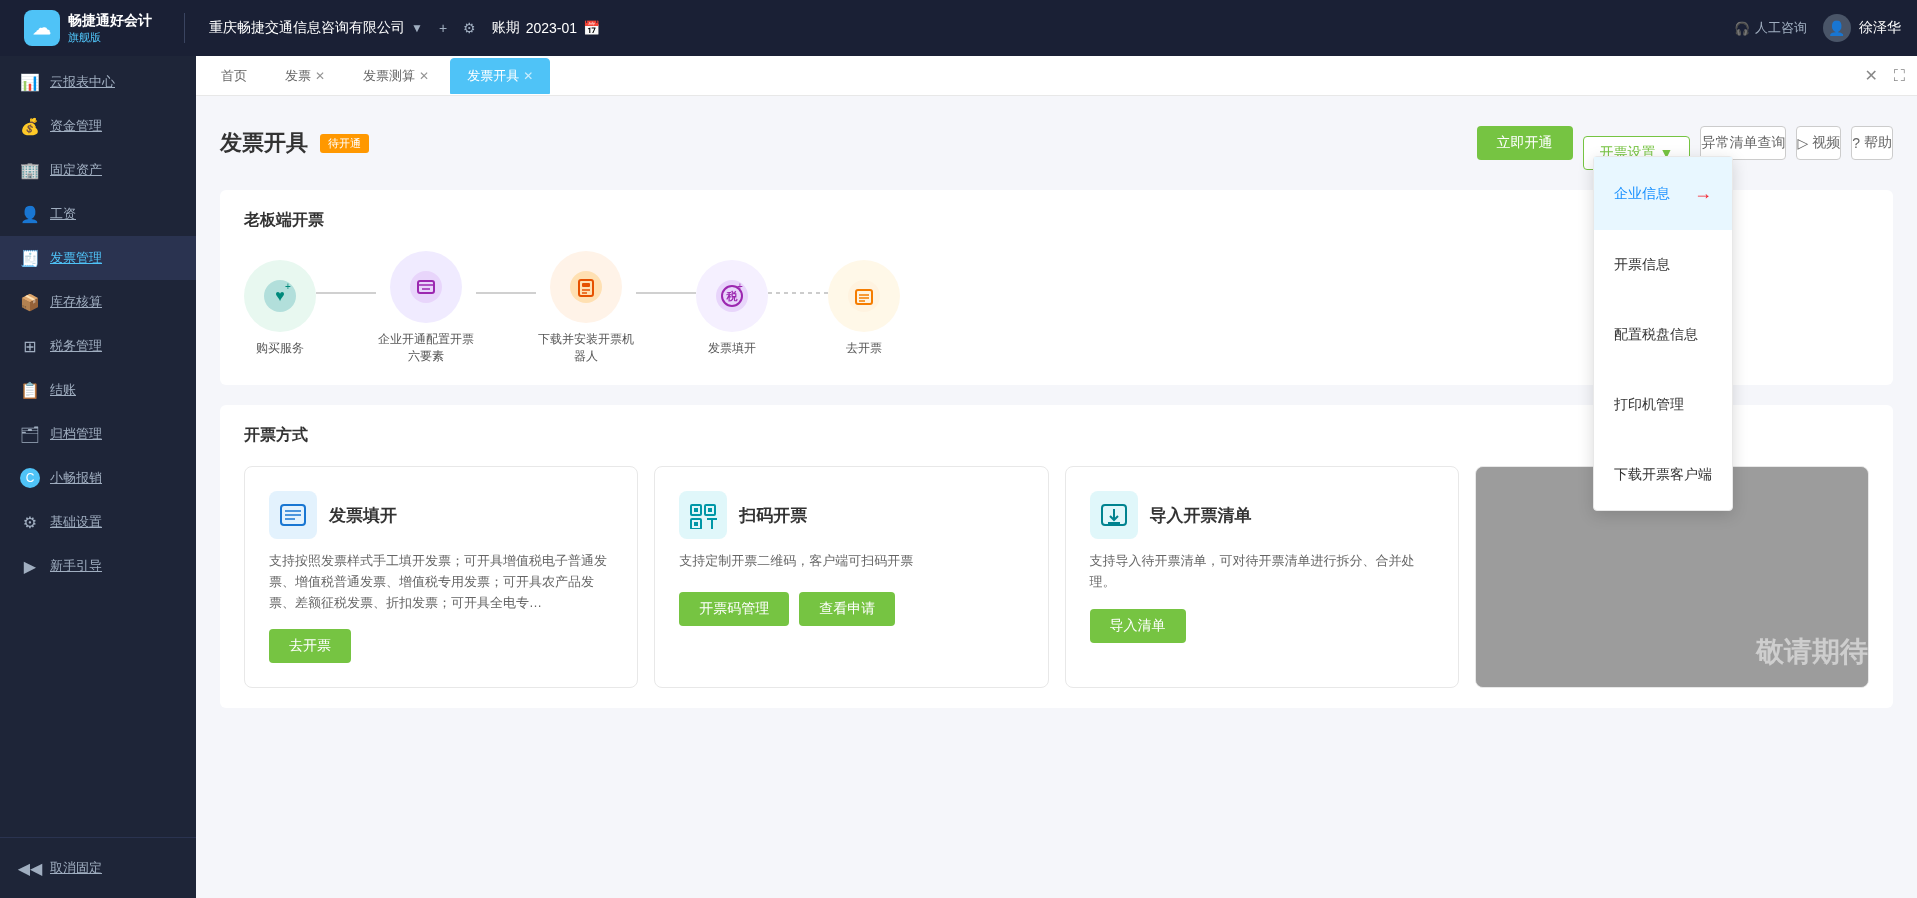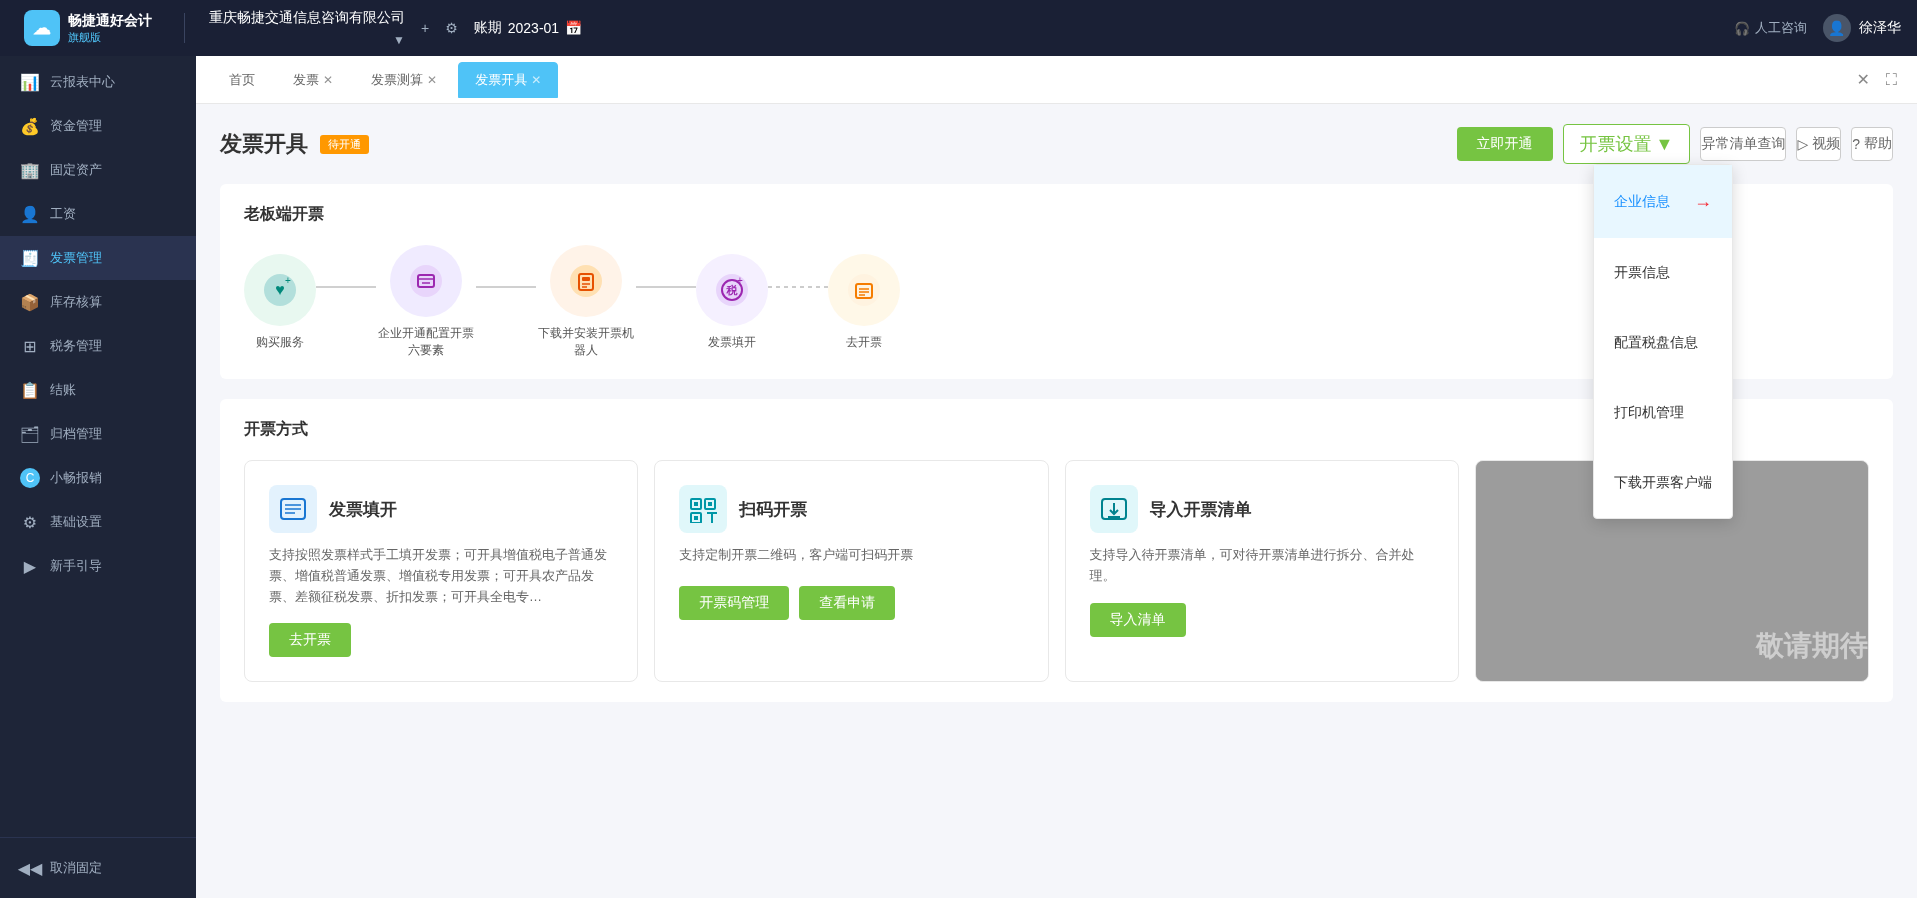--- a/index.html
+++ b/index.html
@@ -4,39 +4,39 @@
   <style>
     * { box-sizing: border-box; margin: 0; padding: 0; }
     body { font-family: 'Microsoft YaHei', Arial, sans-serif; font-size: 14px; background: #f0f2f5; overflow: hidden; }
 
     
     .app-container { display: flex; flex-direction: column; height: 898px; width: 1917px; }
     .top-bar { height: 56px; background: #1a2035; display: flex; align-items: center; padding: 0 16px; gap: 16px; flex-shrink: 0; }
     .main-area { display: flex; flex: 1; overflow: hidden; }
     .sidebar { width: 196px; background: #1e2538; flex-shrink: 0; display: flex; flex-direction: column; }
     .content-area { flex: 1; display: flex; flex-direction: column; background: #f5f6fa; }
-    .tab-bar { height: 48px; background: #fff; display: flex; align-items: center; padding: 0 16px; border-bottom: 1px solid #e8e8e8; flex-shrink: 0; }
+    .tab-bar { height: 40px; background: #fff; display: flex; align-items: center; padding: 0 8px; border-bottom: 1px solid #e8e8e8; flex-shrink: 0; }
     .page-content { flex: 1; overflow-y: auto; padding: 20px 24px; position: relative; }
 
     
     .logo-area { display: flex; flex-direction: column; align-items: center; padding: 8px; width: 196px; flex-shrink: 0; }
     .logo-icon { width: 36px; height: 36px; background: #4fc3f7; border-radius: 8px; display: flex; align-items: center; justify-content: center; color: white; font-size: 18px; font-weight: bold; }
 
     
     .sidebar-nav { flex: 1; overflow-y: auto; padding-top: 4px; }
     .sidebar-nav::-webkit-scrollbar { width: 4px; }
     .sidebar-nav::-webkit-scrollbar-thumb { background: #3a4460; }
     .nav-item { display: flex; align-items: center; gap: 10px; padding: 12px 20px; color: #a0aec0; cursor: pointer; transition: background 0.2s; }
     .nav-item.active { background: #2a3350; color: #4fc3f7; }
     .nav-item .nav-icon { width: 20px; height: 20px; display: flex; align-items: center; justify-content: center; font-size: 16px; }
-    .nav-item .nav-label { font-size: 13px; }
+    .nav-item .nav-label { font-size: 13px; text-decoration: underline; }
     .sidebar-bottom { padding: 8px 0; border-top: 1px solid #2a3350; }
 
     
-    .company-selector { display: flex; align-items: flex-end; gap: 6px; color: #fff; font-size: 14px; cursor: pointer; flex-direction: column; }
+    .company-selector { display: flex; align-items: center; gap: 6px; color: #fff; font-size: 14px; cursor: pointer; }
     .company-arrow { color: #a0aec0; font-size: 12px; }
     .top-bar-actions { display: flex; align-items: center; gap: 12px; color: #a0aec0; cursor: pointer; }
     .period-info { display: flex; align-items: center; gap: 6px; color: #fff; font-size: 14px; }
     .top-right { margin-left: auto; display: flex; align-items: center; gap: 16px; }
     .user-area { display: flex; align-items: center; gap: 8px; color: #fff; cursor: pointer; }
     .user-avatar { width: 28px; height: 28px; border-radius: 50%; background: #4a5568; display: flex; align-items: center; justify-content: center; color: #a0aec0; font-size: 14px; }
     .support-btn { display: flex; align-items: center; gap: 4px; color: #a0aec0; cursor: pointer; font-size: 13px; }
 
     
     .tab { display: flex; align-items: center; gap: 4px; padding: 8px 16px; border-radius: 4px 4px 0 0; cursor: pointer; font-size: 13px; color: #666; border: 1px solid transparent; }
@@ -45,21 +45,21 @@
     .tab-bar-right { margin-left: auto; display: flex; align-items: center; gap: 8px; }
     .tab-action-btn { color: #888; cursor: pointer; font-size: 16px; padding: 4px; }
 
     
     .page-header { display: flex; align-items: center; justify-content: space-between; margin-bottom: 20px; }
     .page-title-area { display: flex; align-items: center; gap: 12px; }
     .page-title { font-size: 22px; font-weight: bold; color: #333; }
     .status-badge { background: #ff9800; color: white; font-size: 11px; padding: 2px 8px; border-radius: 3px; }
     .header-actions { display: flex; align-items: center; gap: 10px; position: relative; }
     .btn-primary { background: #76c442; color: white; border: none; padding: 8px 20px; border-radius: 4px; cursor: pointer; font-size: 14px; }
-    .btn-outline { border: 1.5px solid #76c442; color: #76c442; background: white; padding: 7px 16px; border-radius: 4px; cursor: pointer; font-size: 18px; display: flex; align-items: center; gap: 4px; }
+    .btn-outline { border: 1.5px solid #76c442; color: #76c442; background: white; padding: 7px 16px; border-radius: 4px; cursor: pointer; font-size: 14px; display: flex; align-items: center; gap: 4px; margin-top: 20px; }
     .btn-outline-gray { border: 1.5px solid #ccc; color: #666; background: white; padding: 7px 0; border-radius: 4px; cursor: pointer; font-size: 14px; display: flex; align-items: center; gap: 4px; }
 
     
     .dropdown-menu { position: absolute; top: 40px; right: 160px; background: white; border: 1px solid #e8e8e8; border-radius: 4px; box-shadow: 0 4px 16px rgba(0,0,0,0.15); z-index: 1000; min-width: 140px; }
     .dropdown-item { padding: 26px 20px; cursor: pointer; color: #333; font-size: 14px; font-family: Liberation Serif, serif; }
     .dropdown-item.highlighted { background: #e8f7ff; color: #1890ff; }
 
     
     .section { background: white; border-radius: 6px; padding: 20px 24px; margin-bottom: 20px; }
     .section-title { font-size: 16px; font-weight: bold; color: #333; margin-bottom: 20px; }

